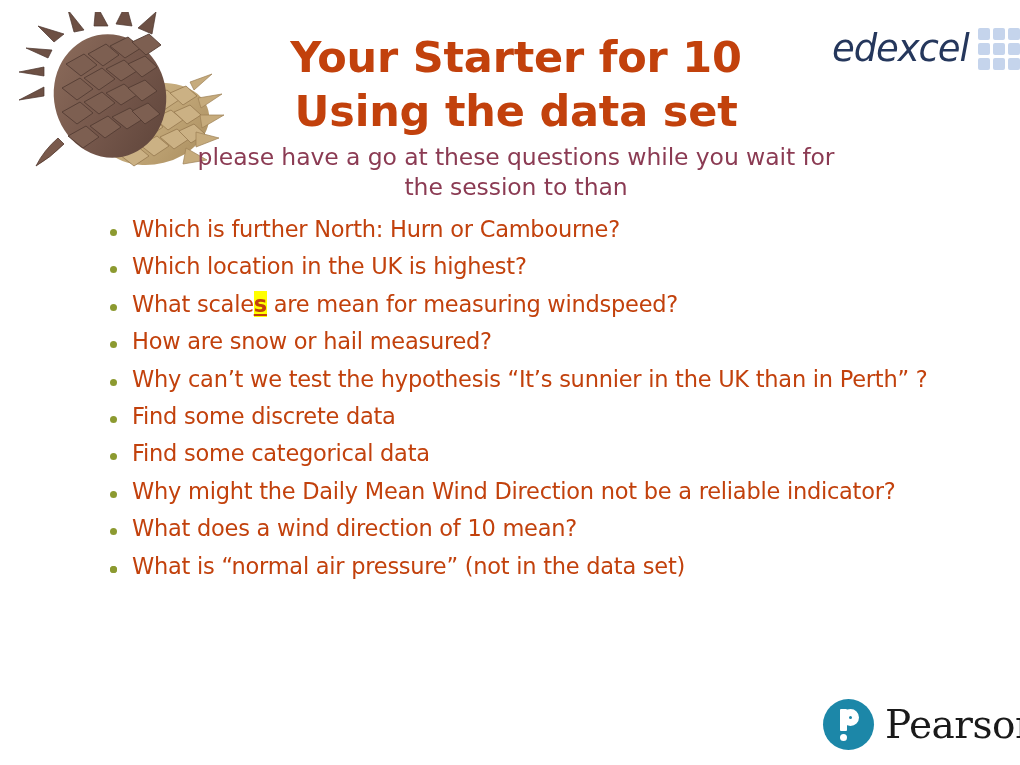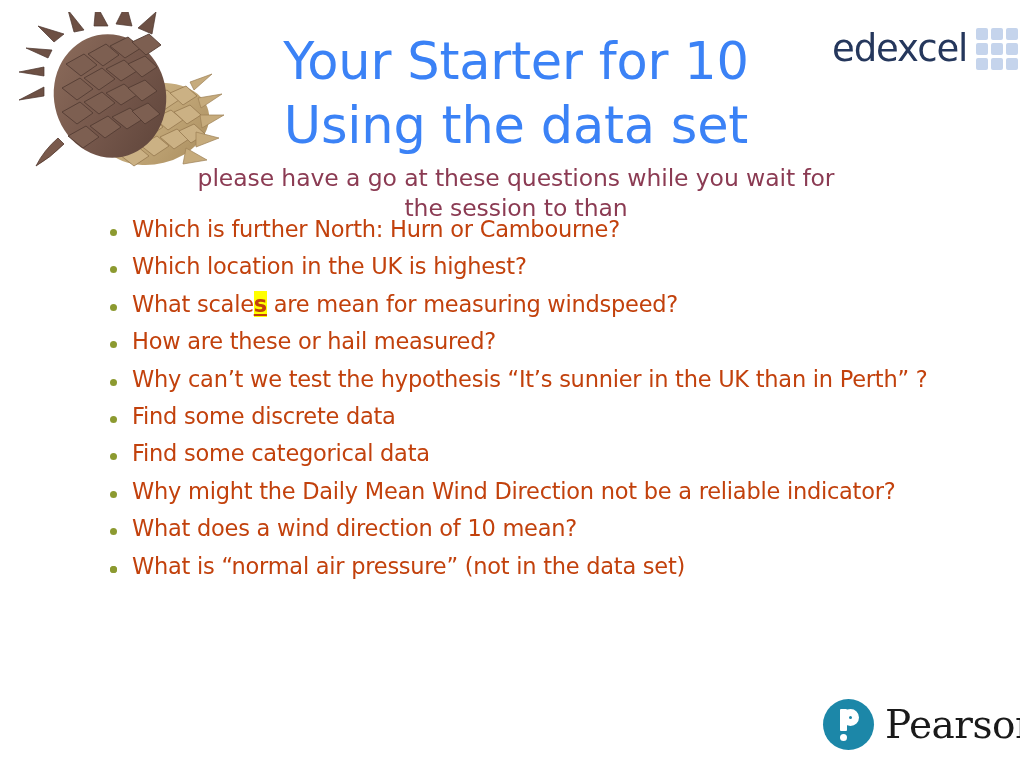--- a/index.html
+++ b/index.html
@@ -38,20 +38,21 @@
     align-items: center;
     gap: 9px;
   }
   .edexcel-word {
     font-family: "DejaVu Sans", sans-serif;
     font-size: 37px;
     font-weight: 400;
     letter-spacing: -1.1px;
     color: #25375c;
     line-height: 1;
+    font-style: italic;
   }
   .edexcel-grid {
     display: grid;
     grid-template-columns: repeat(3, 12px);
     grid-template-rows: repeat(3, 12px);
     gap: 3px;
     margin-top: 2px;
   }
   .edexcel-grid i {
     display: block;
@@ -64,23 +65,23 @@
   
   .title-block {
     position: absolute;
     left: 196px;
     top: 30px;
     width: 640px;
     text-align: center;
   }
   .slide-title {
     font-family: "DejaVu Sans", sans-serif;
-    font-size: 51px;
-    font-weight: 400;
-    color: #3b82f6;
+    font-size: 43px;
+    font-weight: 700;
+    color: #c2410c;
     line-height: 1.26;
     letter-spacing: -0.2px;
   }
   .slide-subtitle {
     font-family: "DejaVu Sans", sans-serif;
     font-size: 23.5px;
     font-weight: 400;
     color: #8b3b53;
     line-height: 1.28;
     margin-top: 4px;
@@ -289,21 +290,21 @@
     <li class="bullet-item">
       <span class="bullet-dot"></span>
       <span>Which location in the UK is highest?</span>
     </li>
     <li class="bullet-item">
       <span class="bullet-dot"></span>
       <span>What scale</span><span class="hl">s</span><span> are mean for measuring windspeed?</span>
     </li>
     <li class="bullet-item">
       <span class="bullet-dot"></span>
-      <span>How are these or hail measured?</span>
+      <span>How are snow or hail measured?</span>
     </li>
     <li class="bullet-item">
       <span class="bullet-dot"></span>
       <span>Why can’t we test the hypothesis “It’s sunnier in the UK than in Perth” ?</span>
     </li>
     <li class="bullet-item">
       <span class="bullet-dot"></span>
       <span>Find some discrete data</span>
     </li>
     <li class="bullet-item">

